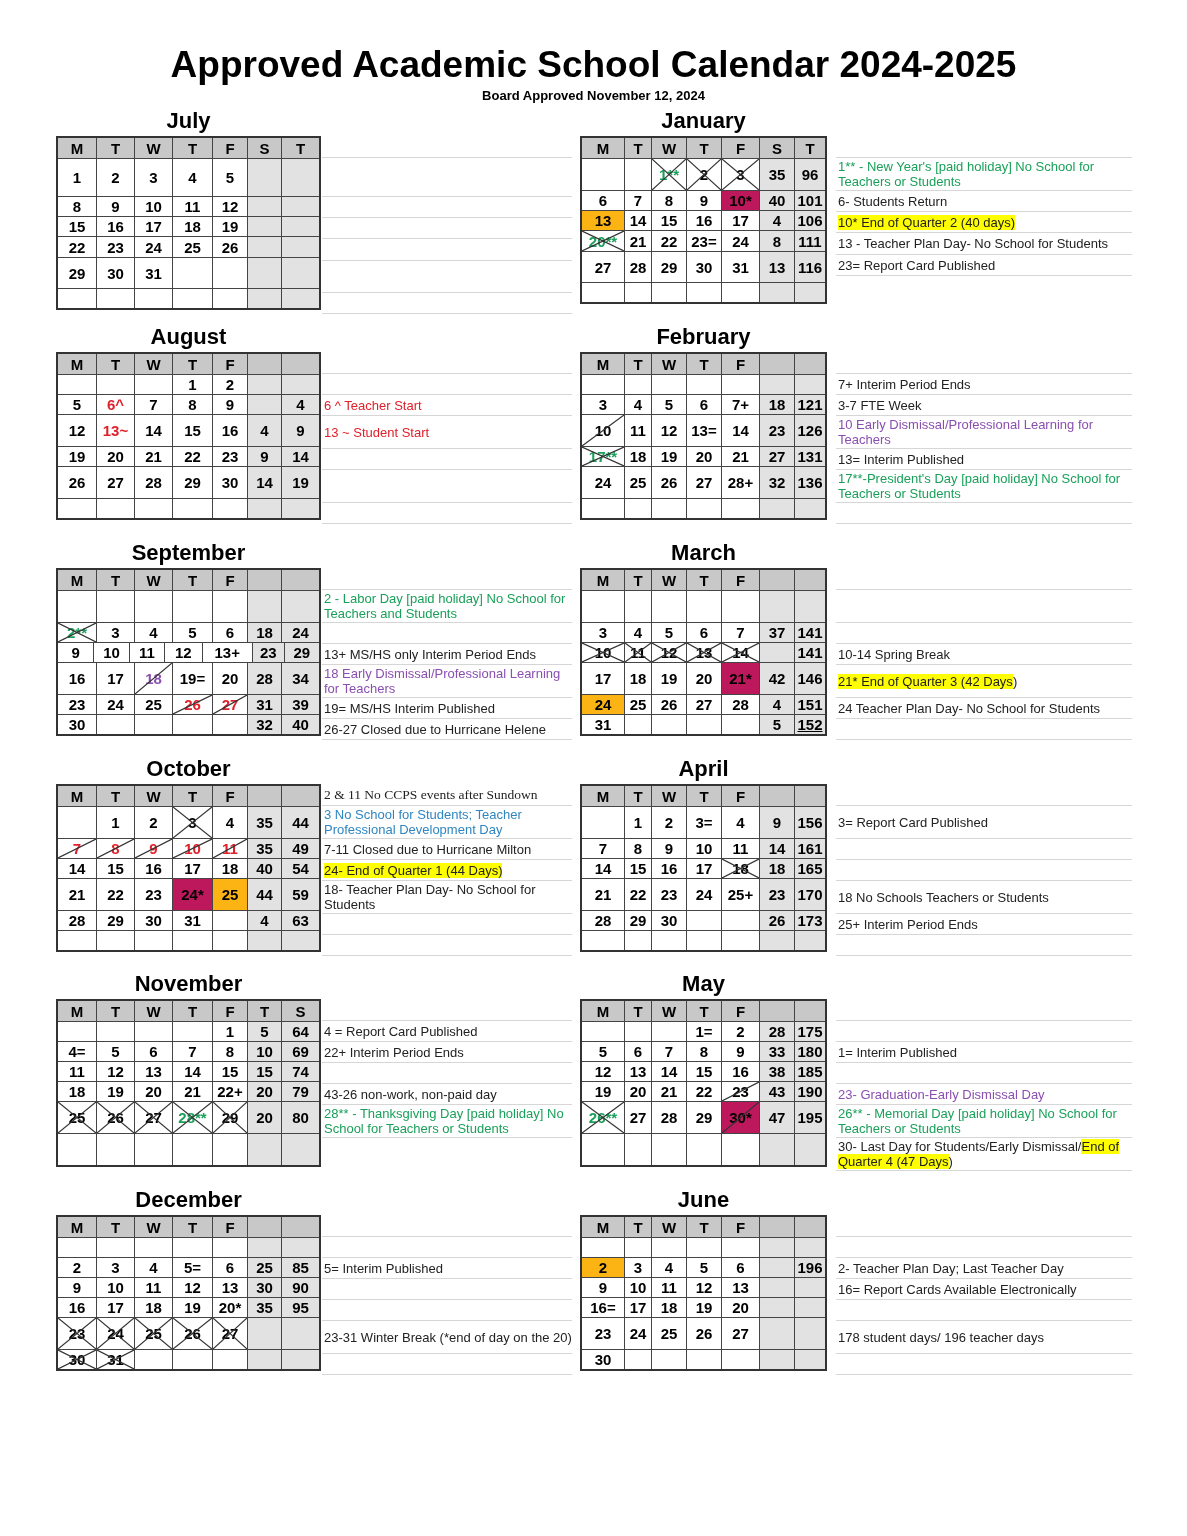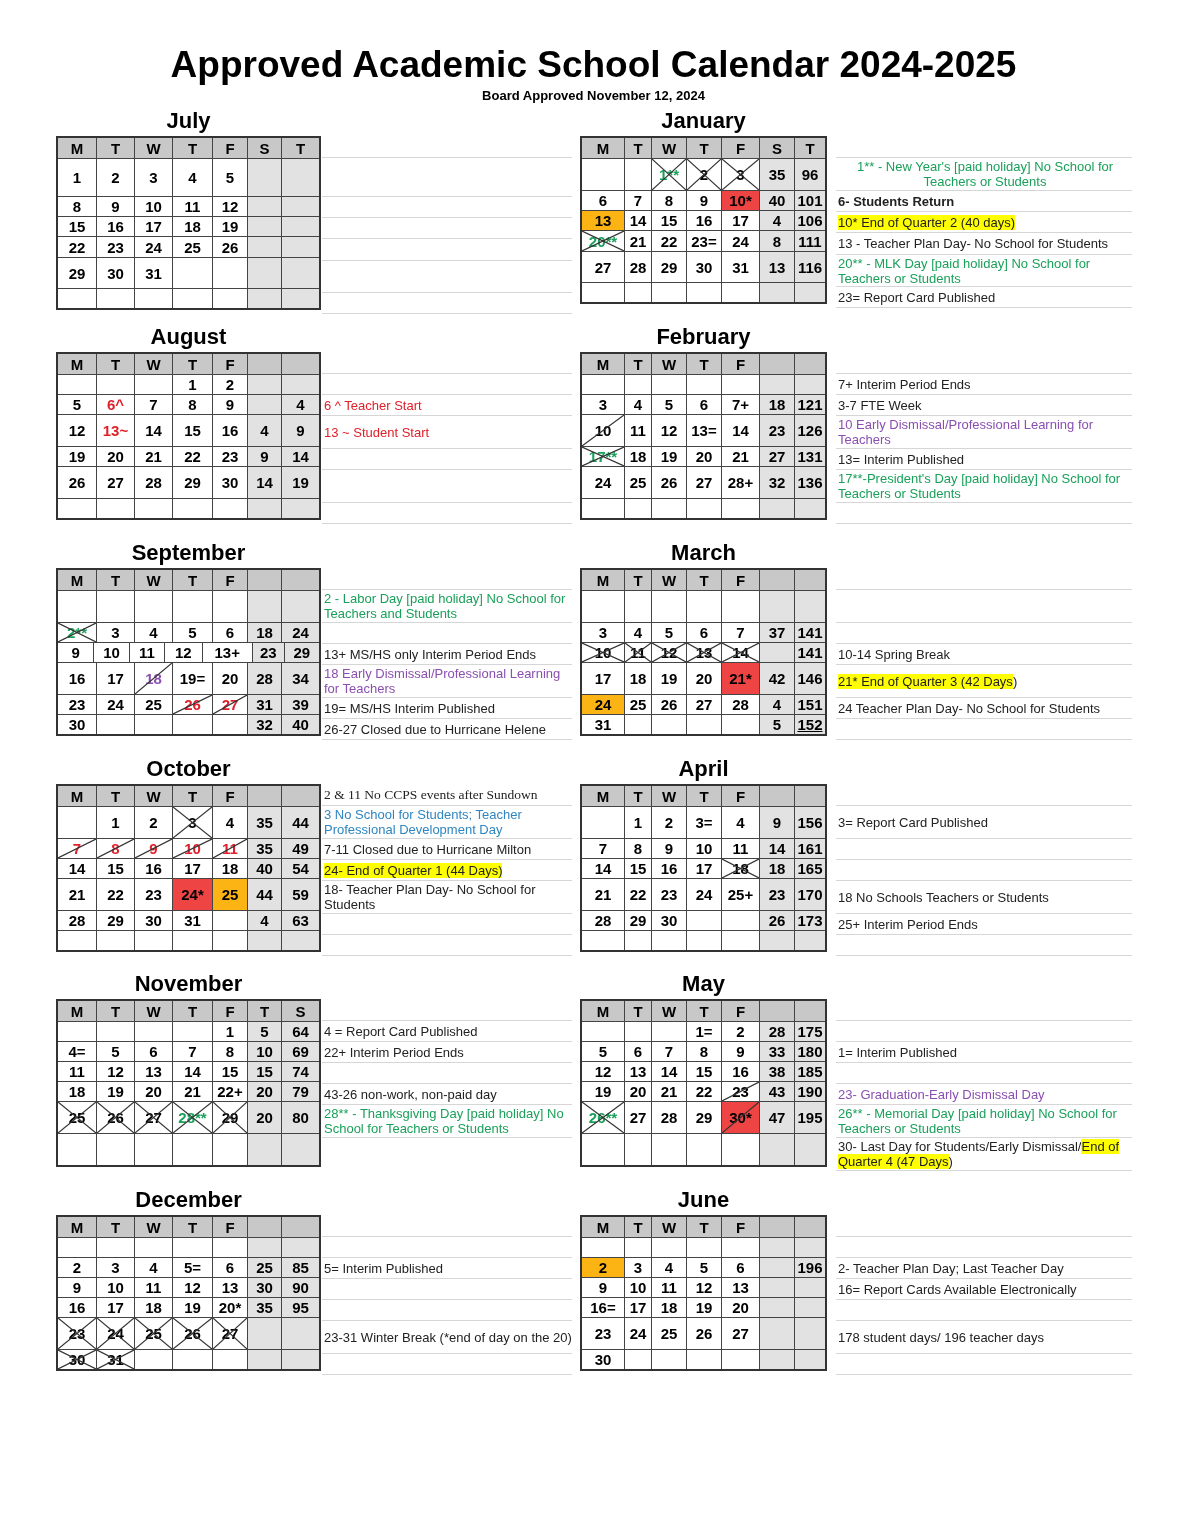--- a/index.html
+++ b/index.html
@@ -8,21 +8,21 @@
   .subtitle{position:absolute;left:0;width:1187px;top:88px;text-align:center;font-weight:bold;font-size:13px;line-height:16px;}
   .month{position:absolute;}
   .month-name{position:absolute;top:0;font-weight:bold;font-size:22px;line-height:26px;text-align:center;}
   .grid{position:absolute;top:28px;border:2px solid #333;box-sizing:border-box;}
   .row{display:flex;border-top:1px solid #444;box-sizing:border-box;}
   .row:first-child{border-top:none;}
   .cell{box-sizing:border-box;border-left:1px solid #444;display:flex;align-items:center;justify-content:center;font-weight:bold;font-size:15px;position:relative;overflow:hidden;}
   .cell:first-child{border-left:none;}
   .hdr .cell{background:#c8c8c8;}
   .wk{background:#e2e2e2;}
-  .hl-yellow{background:#ef4444;}
+  .hl-yellow{background:#be185d;}
   .hl-orange{background:#fbb414;}
   .red{color:#e0202a;}
   .green{color:#1aa05a;}
   .purple{color:#8a4fb0;}
   .cell svg{position:absolute;left:0;top:0;width:100%;height:100%;pointer-events:none;}
   .notes{position:absolute;top:28px;}
   .note{box-sizing:border-box;border-bottom:1.5px solid #d6d6d6;font-size:13px;line-height:15px;display:flex;align-items:center;padding-left:2px;}
   .note.hdrnote{border-bottom:1.5px solid #d6d6d6;}
   .note span.txt{display:block;}
   .n-black{color:#222;}
@@ -1284,34 +1284,31 @@
           <div class="cell wk" style="width: 35px;">
             <span></span>
           </div>
           <div class="cell wk" style="width: 31px;">
             <span></span>
           </div>
         </div>
       </div>
       <div class="notes" style="left: 256px; width: 296px;">
         <div class="note hdrnote" style="height: 22px;"></div>
-        <div class="note" style="height: 33px; text-align: center;">
+        <div class="note" style="height: 33px;">
           <span class="txt n-green"><span>1** - New Year's [paid holiday] No School for Teachers or Students</span></span>
         </div>
-        <div class="note" style="height: 21px; font-weight: bold;">
+        <div class="note" style="height: 21px;">
           <span class="txt n-black"><span>6- Students Return</span></span>
         </div>
         <div class="note" style="height: 21px;">
           <span class="txt n-black"><span class="mark">10* End of Quarter 2 (40 days)</span></span>
         </div>
         <div class="note" style="height: 22px;">
           <span class="txt n-black"><span>13 - Teacher Plan Day- No School for Students</span></span>
-        </div>
-        <div class="note" style="height: 32px;">
-          <span class="txt n-green"><span>20** - MLK Day [paid holiday] No School for Teachers or Students</span></span>
         </div>
         <div class="note" style="height: 21px;">
           <span class="txt n-black"><span>23= Report Card Published</span></span>
         </div>
       </div>
     </div>
     <div class="month" style="left: 580px; top: 324px;">
       <div class="month-name" style="width: 247px;">February</div>
       <div class="grid" style="width: 247px;">
         <div class="row hdr" style="height: 20px;">

